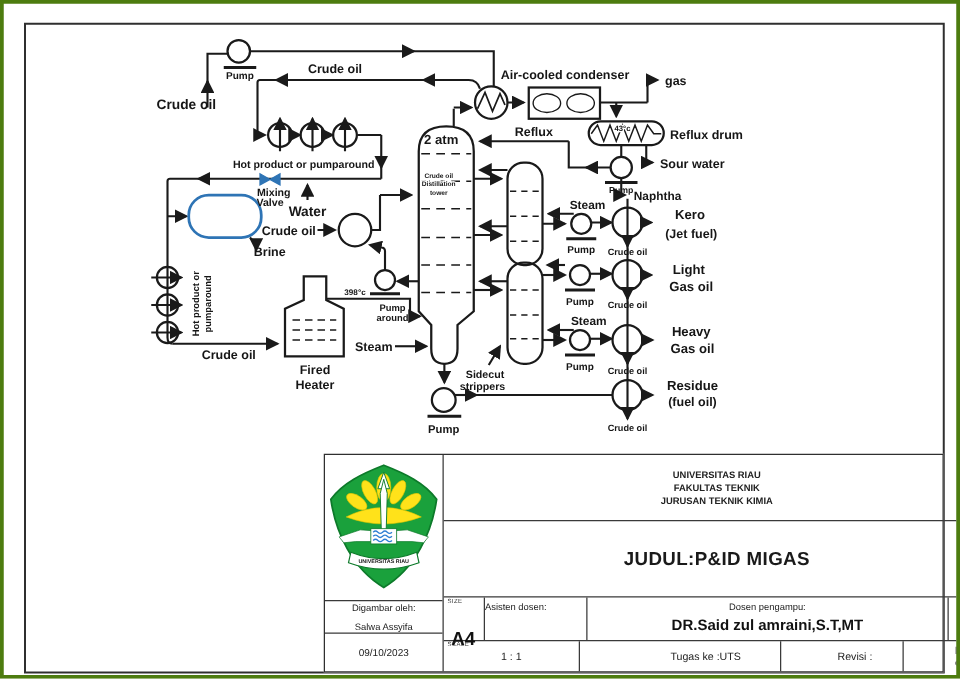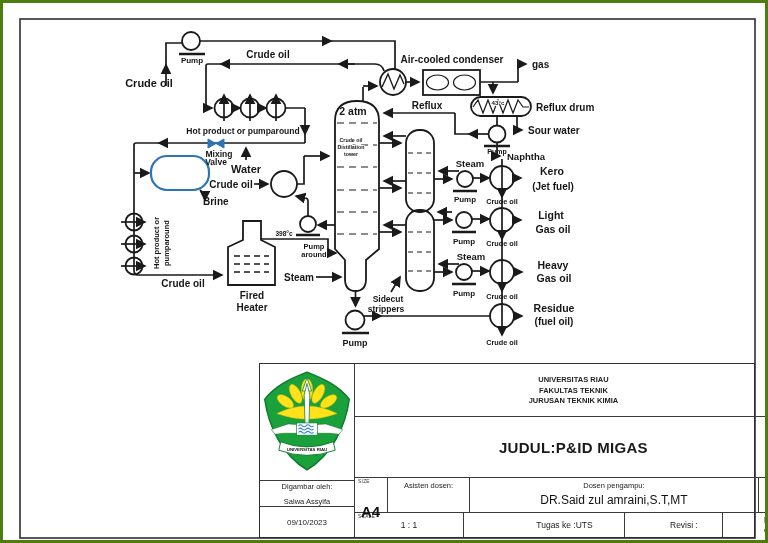--- a/index.html
+++ b/index.html
@@ -22,24 +22,24 @@
              display:flex;flex-direction:column;justify-content:center;gap:1.5px;}
   .judul-cell{height:61px;border-top:1.2px solid #3a3a3a;display:flex;align-items:center;justify-content:center;
               font-size:15px;font-weight:600;color:#1a1a1a;letter-spacing:.3px;}
   .tb-row3{height:34px;border-top:1.2px solid #3a3a3a;display:flex;}
   .tb-row4{flex:1;border-top:1.2px solid #3a3a3a;display:flex;gap:41px;}
   .tb-row3 > div, .tb-row4 > div{box-sizing:border-box;border-right:1.2px solid #3a3a3a;position:relative;}
   .tb-row3 > div:last-child, .tb-row4 > div:last-child{border-right:none;}
   .tiny{position:absolute;top:1px;left:3px;font-size:4.8px;color:#333;letter-spacing:.3px;}
   .c-size{width:33px;}
   .c-size .val{position:absolute;top:25px;left:6px;font-size:15px;font-weight:bold;color:#111;}
-  .c-asisten{width:82px;text-align:center;font-size:7.5px;color:#222;padding-top:3px;}
+  .c-asisten{width:82px;text-align:left;font-size:7.5px;color:#222;padding-top:3px;}
   .c-dosen{flex:1;text-align:center;}
   .c-dosen .lbl{font-size:7.5px;color:#222;padding-top:3px;}
-  .c-dosen .val{font-size:12px;font-weight:400;color:#111;margin-top:3px;}
+  .c-dosen .val{font-size:12px;font-weight:700;color:#111;margin-top:3px;}
   .c-nilai{width:33px;}
   .c-nilai .tiny{left:auto;right:3px;}
   .c-scale{width:109px;display:flex;align-items:center;justify-content:center;font-size:8.5px;color:#222;}
   .c-tugas{width:120px;display:flex;align-items:center;justify-content:center;font-size:8.5px;color:#222;}
   .c-revisi{width:57px;display:flex;align-items:center;font-size:8.5px;color:#222;padding-left:4px;}
   .c-page{flex:1;display:flex;align-items:center;justify-content:flex-start;font-size:8.5px;color:#222;font-weight:bold;}
 </style>
 </head>
 <body>
 

